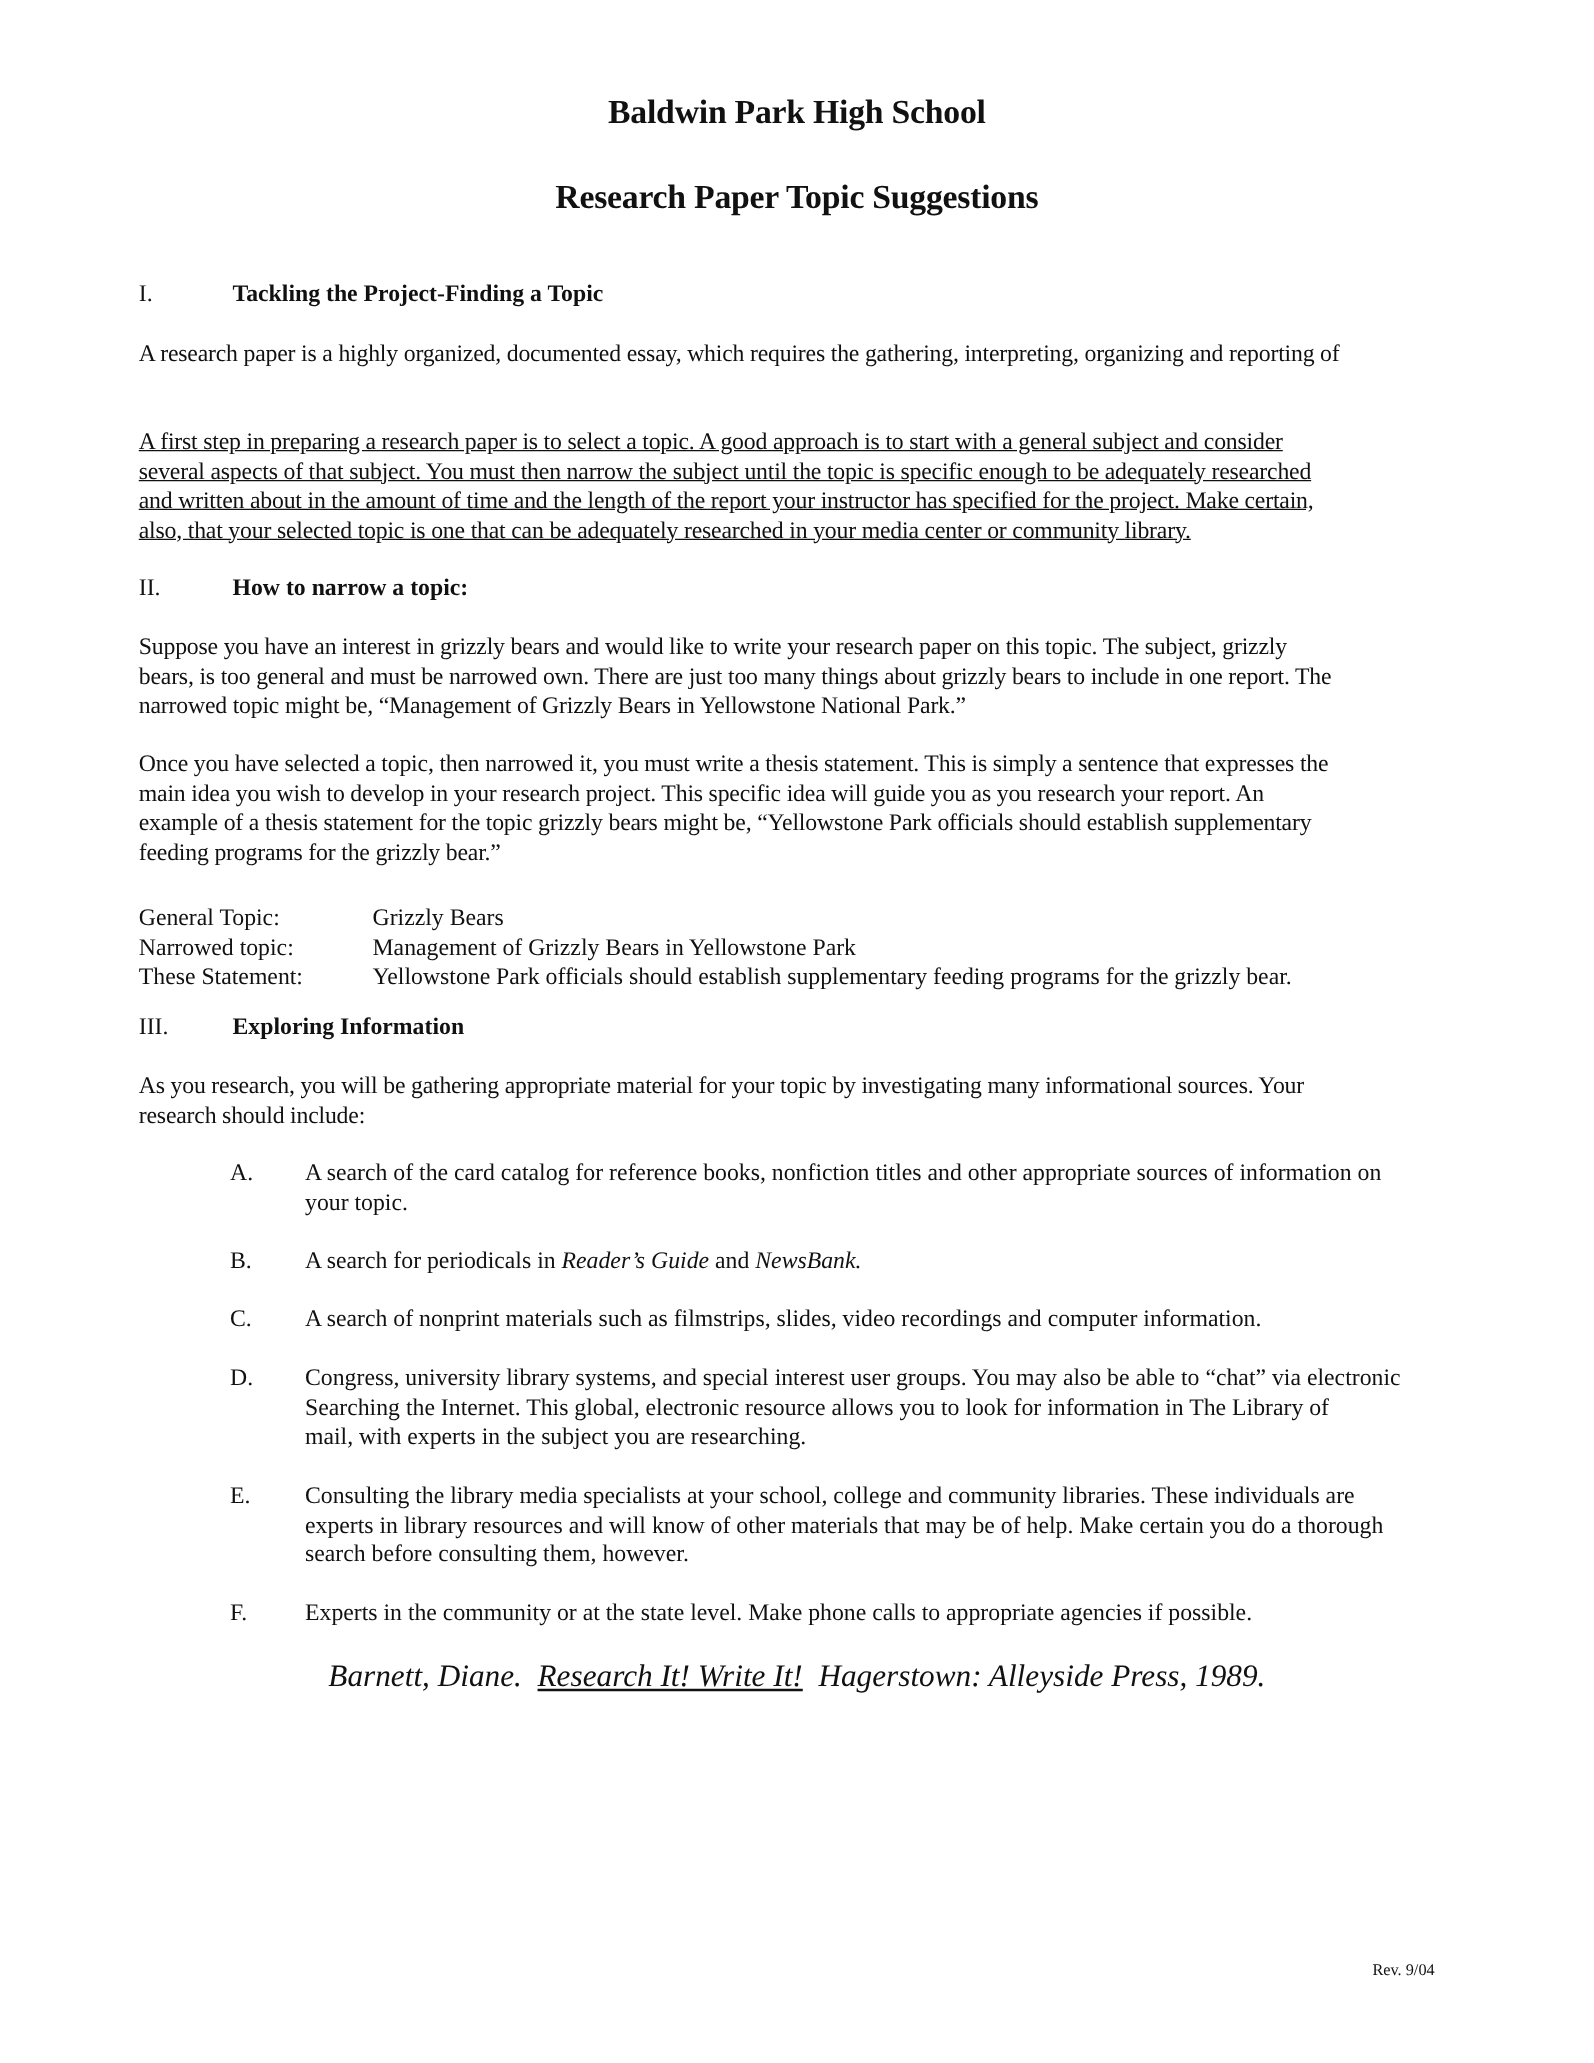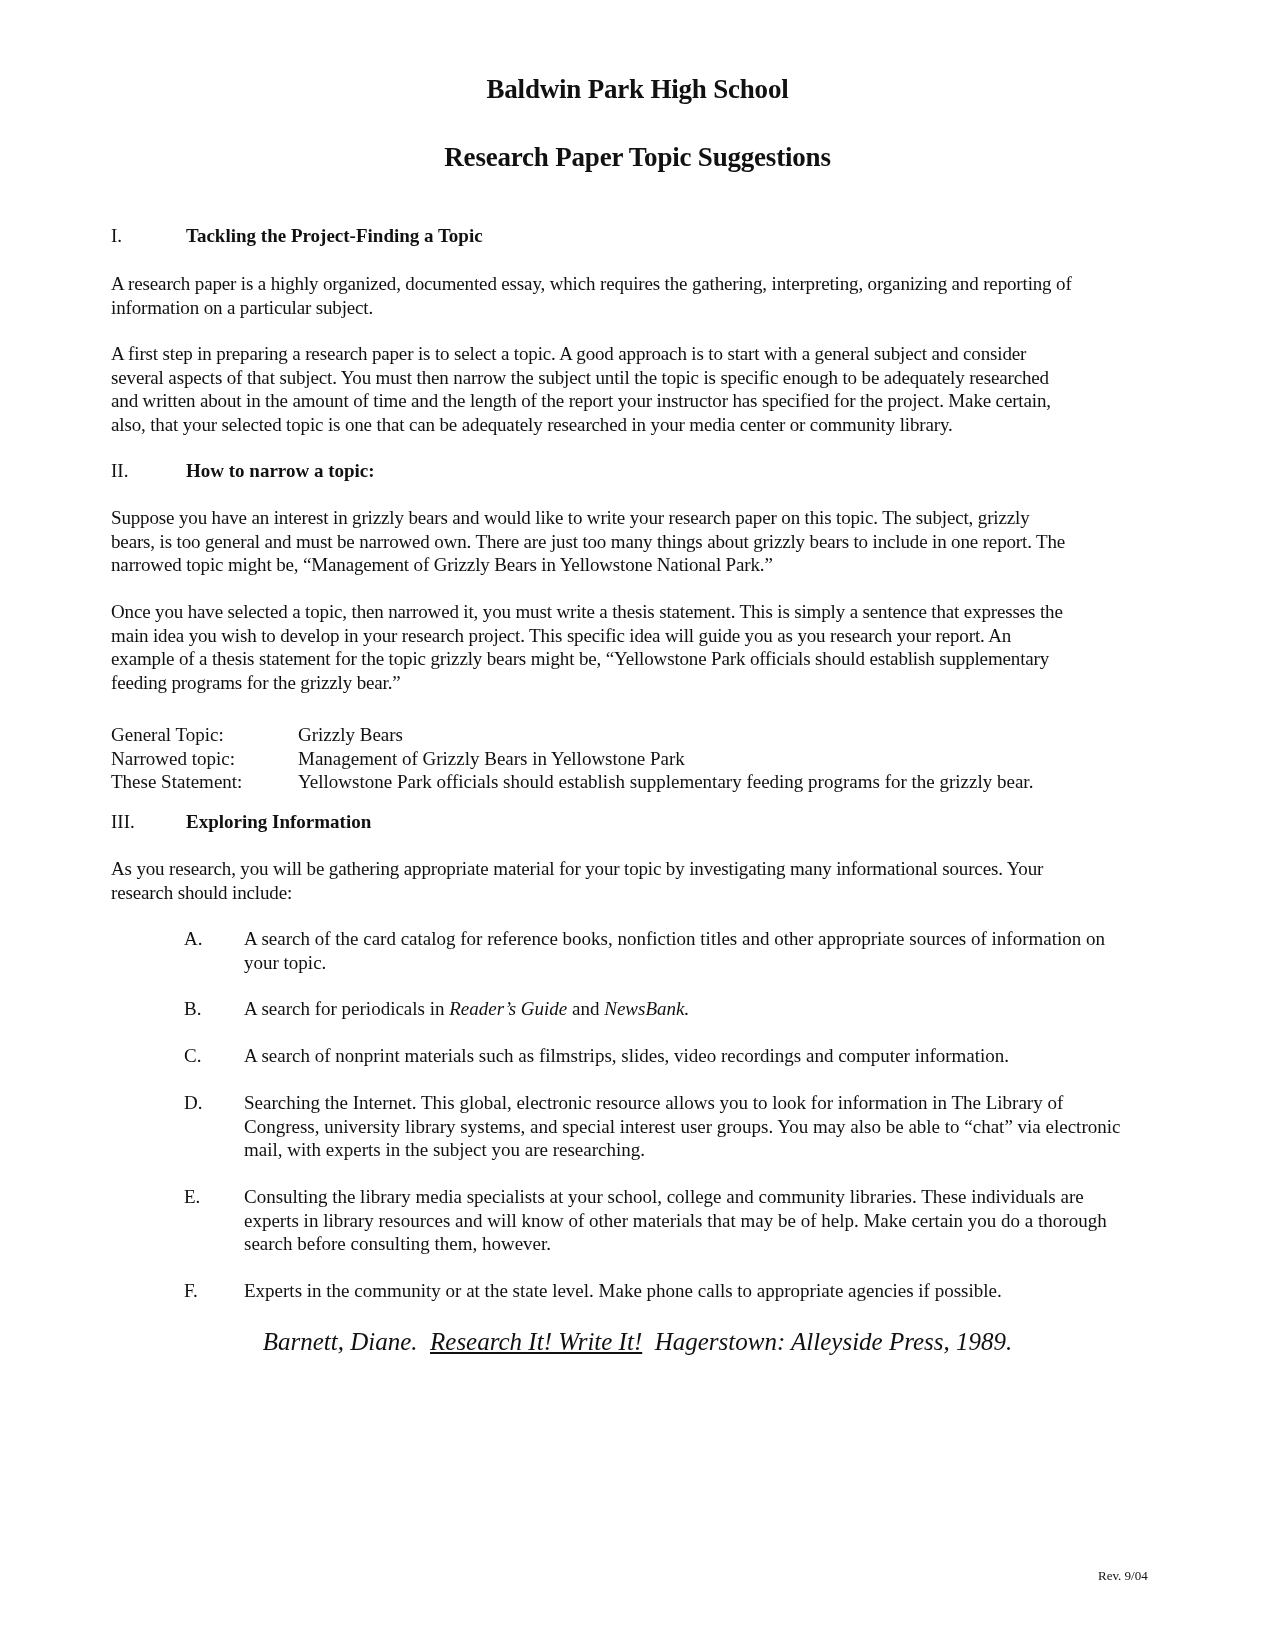--- a/index.html
+++ b/index.html
@@ -49,24 +49,23 @@
   <div class="title t1">Baldwin Park High School</div>
   <div class="title t2">Research Paper Topic Suggestions</div>
 
   <div class="section-head" style="top:225px;">
     <span class="num">I.</span>
     <span class="label">Tackling the Project-Finding a Topic</span>
   </div>
 
   <p class="para" style="top:272px;">
     <span class="line">A research paper is a highly organized, documented essay, which requires the gathering, interpreting, organizing and reporting of</span>
-    <span class="line">information on a particular subject.</span>
   </p>
 
-  <p class="para" style="top:342px;">
+  <p class="para" style="top:342px;text-decoration:underline;">
     <span class="line">A first step in preparing a research paper is to select a topic.  A good approach is to start with a general subject and consider</span>
     <span class="line">several aspects of that subject.  You must then narrow the subject until the topic is specific enough to be adequately researched</span>
     <span class="line">and written about in the amount of time and the length of the report your instructor has specified for the project.  Make certain,</span>
     <span class="line">also, that your selected topic is one that can be adequately researched in your media center or community library.</span>
   </p>
 
   <div class="section-head" style="top:460px;">
     <span class="num">II.</span>
     <span class="label">How to narrow a topic:</span>
   </div>
@@ -127,22 +126,22 @@
   <div class="list-item" style="top:1044px;">
     <span class="letter">C.</span>
     <div class="text">
       <span class="line">A search of nonprint materials such as filmstrips, slides, video recordings and computer information.</span>
     </div>
   </div>
 
   <div class="list-item" style="top:1091px;">
     <span class="letter">D.</span>
     <div class="text">
+      <span class="line">Congress, university library systems, and special interest user groups.  You may also be able to “chat” via electronic</span>
       <span class="line">Searching the Internet.  This global, electronic resource allows you to look for information in The Library of</span>
-      <span class="line">Congress, university library systems, and special interest user groups.  You may also be able to “chat” via electronic</span>
       <span class="line">mail, with experts in the subject you are researching.</span>
     </div>
   </div>
 
   <div class="list-item" style="top:1185px;">
     <span class="letter">E.</span>
     <div class="text">
       <span class="line">Consulting the library media specialists at your school, college and community libraries.  These individuals are</span>
       <span class="line">experts in library resources and will know of other materials that may be of help.  Make certain you do a thorough</span>
       <span class="line">search before consulting them, however.</span>

